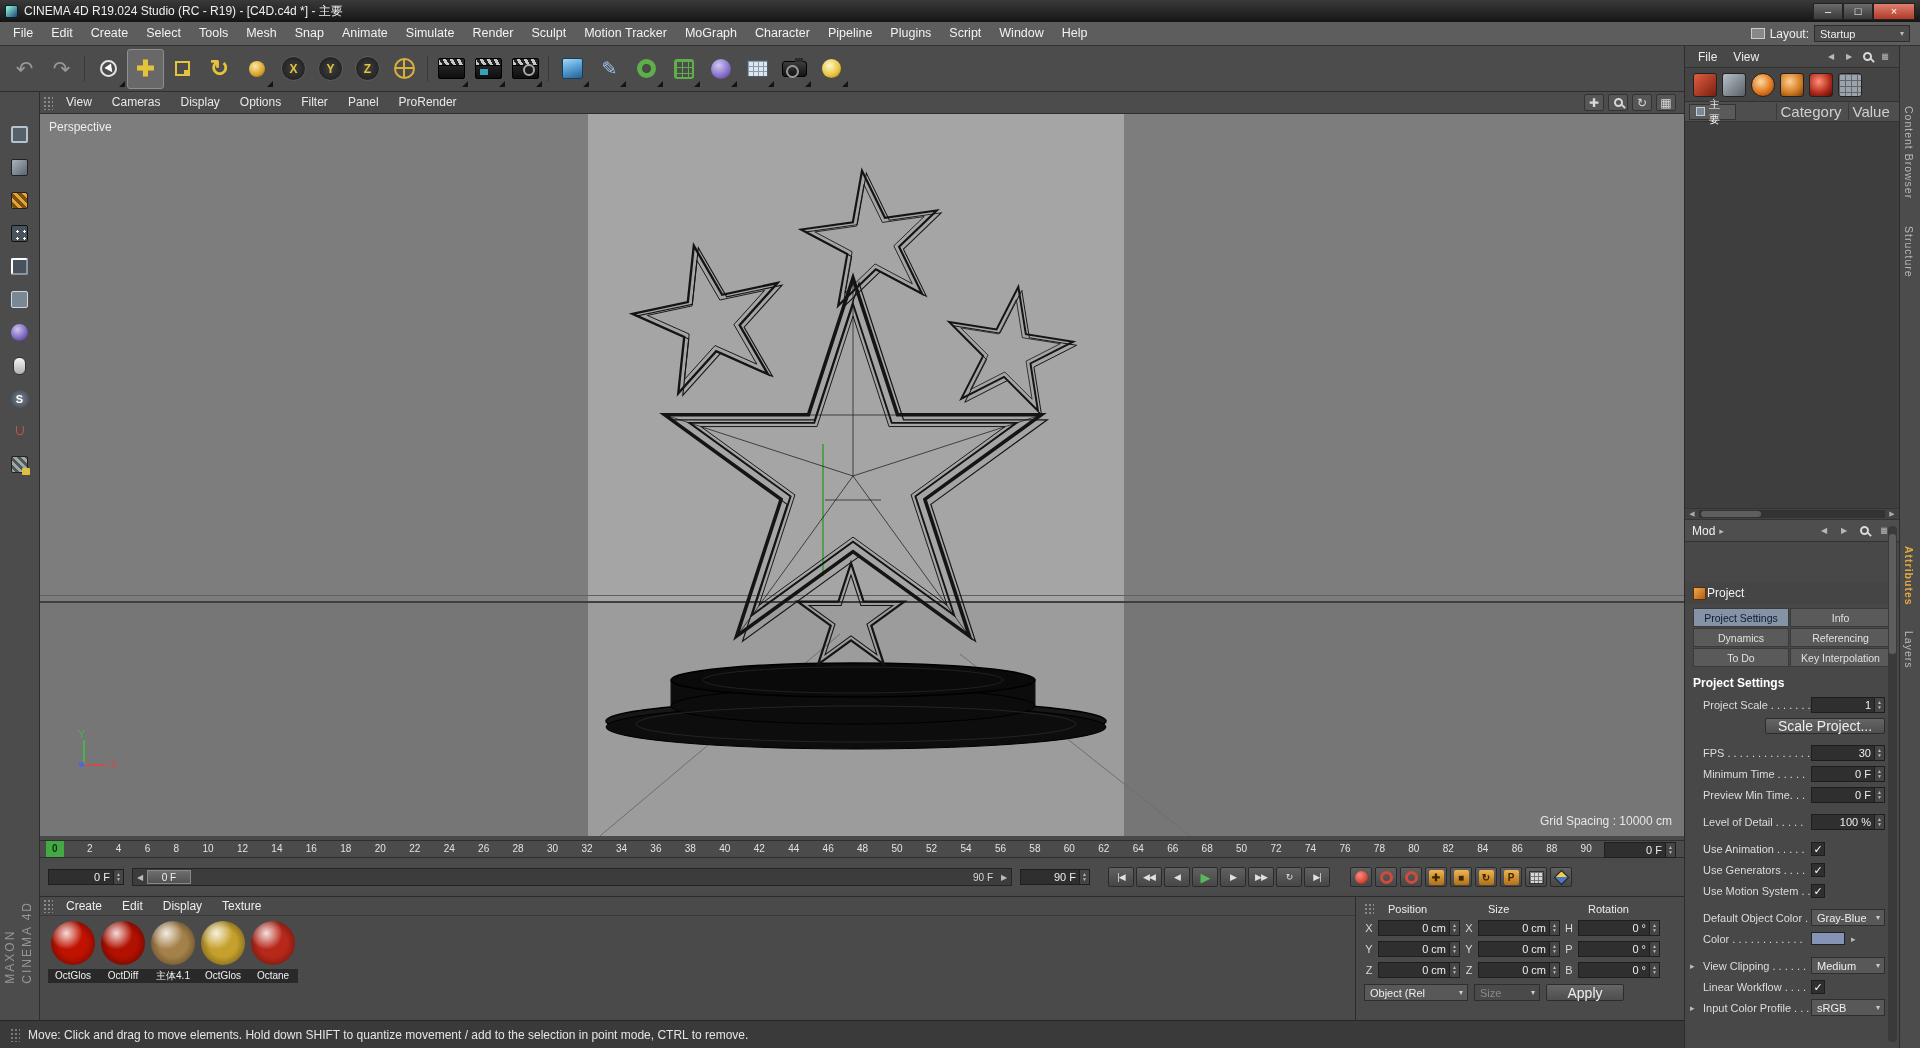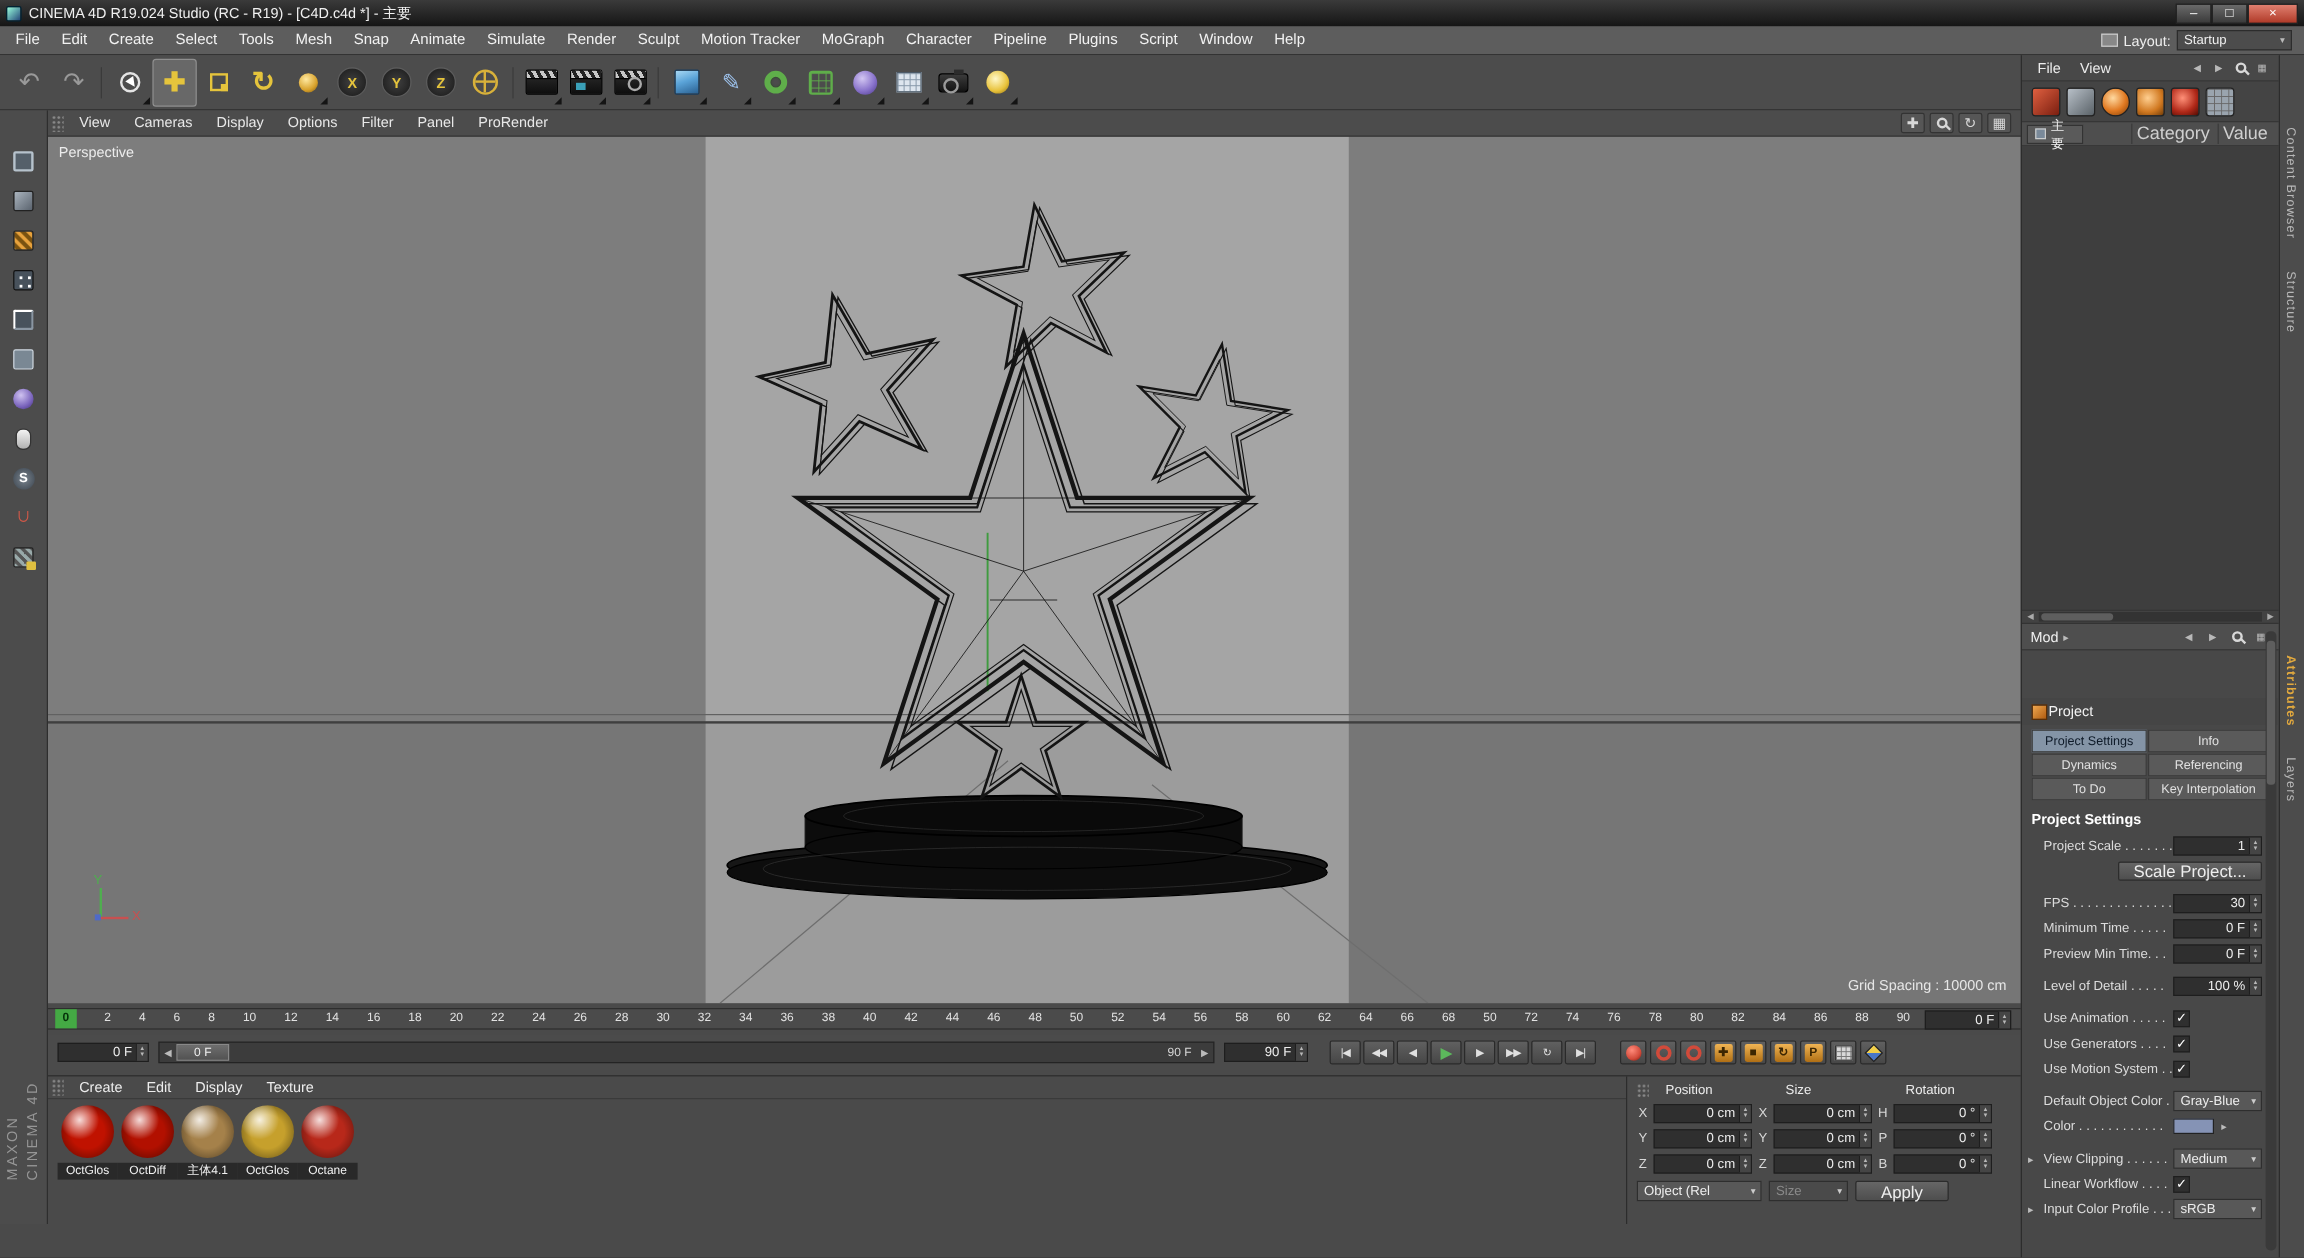--- a/index.html
+++ b/index.html
@@ -795,20 +795,24 @@
         </span>
         <span class="dd disabled cc-size">
           <span class="v">Size</span>
           <span class="da">▾</span>
         </span>
         <span class="btn cc-apply">Apply</span>
       </div>
     </div>
   </div>
 
+  <div class="statusbar">
+    <span class="sgrip"></span>
+    <span class="stext">Move: Click and drag to move elements. Hold down SHIFT to quantize movement / add to the selection in point mode, CTRL to remove.</span>
+  </div>
 
   <div class="rpanel">
     <div class="rp-menubar">
       <span class="rp-menu">File</span>
       <span class="rp-menu">View</span>
       <span class="spacer"></span>
       <span class="mini">◀</span>
       <span class="mini">▶</span>
       <span class="mini">
           <span class="mag"></span>

